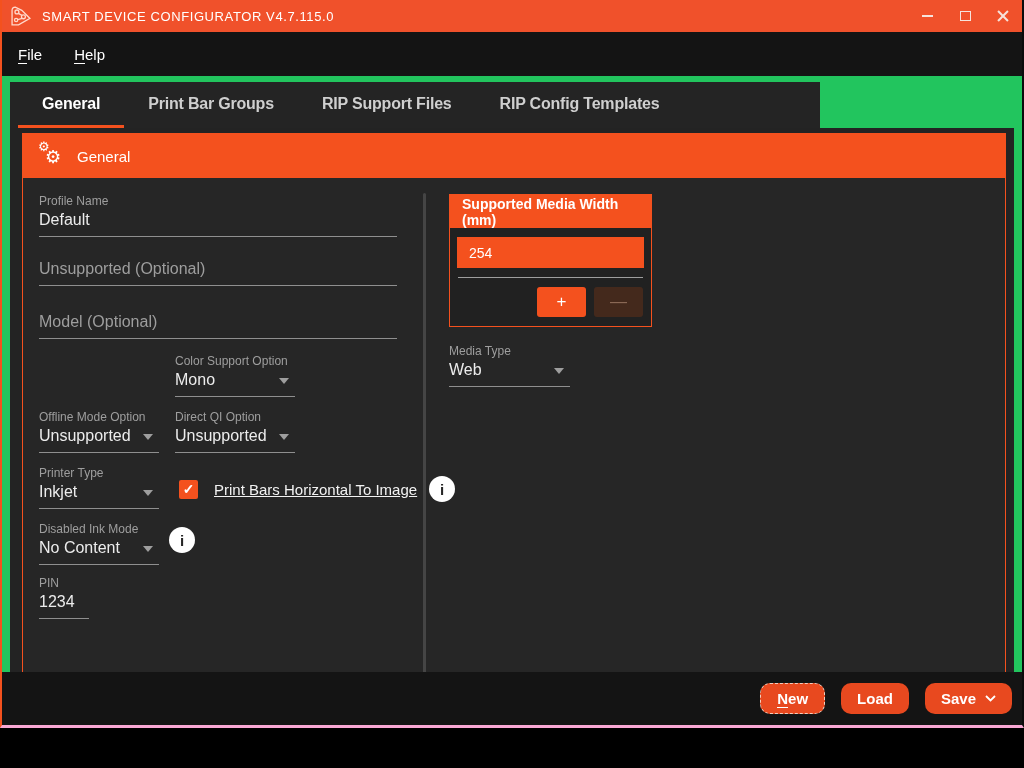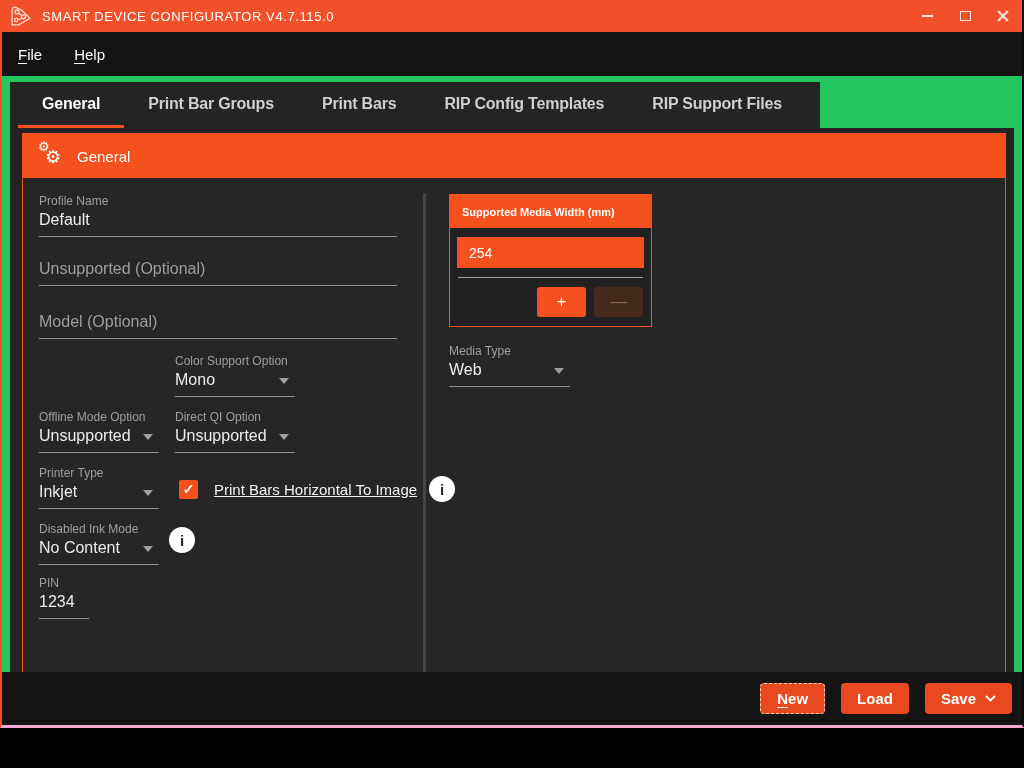--- a/index.html
+++ b/index.html
@@ -53,33 +53,33 @@
   .vdivider{ position:absolute; left:400px; top:15px; width:3px; height:496px; background:#454545; border-radius:2px; }
   
   .checkrow{ position:absolute; display:flex; align-items:center; }
   .checkbox{ width:19px; height:19px; background:#F4511E; border-radius:2px; display:flex; align-items:center; justify-content:center;
     color:#fff; font-size:14px; font-weight:700; cursor:default; }
   .checklabel{ color:#f2f2f2; font-size:15px; margin-left:16px;text-decoration:underline; }
   .info-icon{ width:26px; height:26px; border-radius:50%; background:#fff; color:#262626; font-weight:700; font-size:15px;
     display:flex; align-items:center; justify-content:center; cursor:default; }
   
   .mw-panel{ position:absolute; left:426px; top:16px; width:203px; height:133px; border:1px solid #F4511E; background:#212121; }
-  .mw-header{ height:33px; background:#F4511E; color:#fff; font-size:11px; font-weight:600;
+  .mw-header{ height:33px; background:#F4511E; color:#fff; font-size:14px; font-weight:600;
     display:flex; align-items:center; padding-left:12px; }
   .mw-item{ margin:9px 7px 0 7px; height:31px; background:#F4511E; color:#fff; font-size:14px;
     display:flex; align-items:center; padding-left:12px; cursor:default; }
   .mw-div{ margin:9px 8px 0 8px; height:1px; background:#9e9e9e; }
   .mw-btns{ display:flex; justify-content:flex-end; gap:8px; margin:9px 8px 0 0; }
   .mw-btn{ width:49px; height:30px; border:none; border-radius:3px; font-size:17px; cursor:pointer; }
   .mw-btn.add{ background:#F4511E; color:#fff; }
   .mw-btn.remove{ background:#44291c; color:#8c6a58; }
   
   .footer{ position:absolute; left:0; right:0; bottom:0; height:53px; background:#141414;
     display:flex; align-items:center; justify-content:flex-end; gap:16px; padding-right:10px; }
-  .btn{ min-width:56px; height:31px; background:#E8491F; color:#fff; border:none; border-radius:4px;
+  .btn{ min-width:56px; height:31px; background:#E8491F; color:#fff; border:none; border-radius:10px;
     font-size:15px; font-weight:600; padding:0 16px; cursor:pointer; font-family:"Liberation Sans",sans-serif; }
   .btn.focused{ border:1px dashed #f3cdbc; }
   .btn.save{ display:flex; align-items:center; gap:9px; }
   .chev{ display:block; }
 </style>
 </head>
 <body>
 
 <div class="window">
 
@@ -108,23 +108,22 @@
   </div>
 
   <div class="menubar">
     <span class="menuitem"><span class="accel">F</span><span>ile</span></span>
     <span class="menuitem"><span class="accel">H</span><span>elp</span></span>
   </div>
 
   <div class="tabstrip">
     <div class="tab active">General</div>
     <div class="tab">Print Bar Groups</div>
-    <div class="tab">Print Bars</div>
+    <div class="tab">RIP Support Files</div>
     <div class="tab">RIP Config Templates</div>
-    <div class="tab">RIP Support Files</div>
   </div>
 
   <div class="content-shell">
     <div class="panel">
       <div class="panel-header">
         <span class="gearwrap">
           <span class="gear-sm">⚙</span>
           <span class="gear-lg">⚙</span>
         </span>
         <span class="panel-title">General</span>

